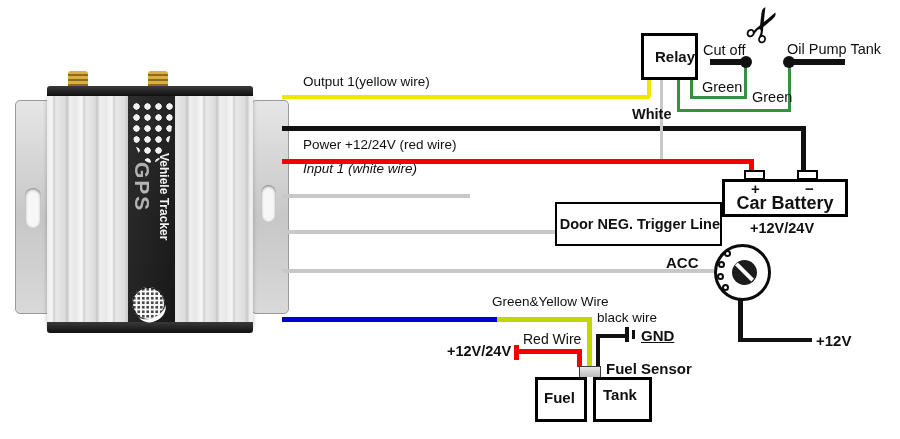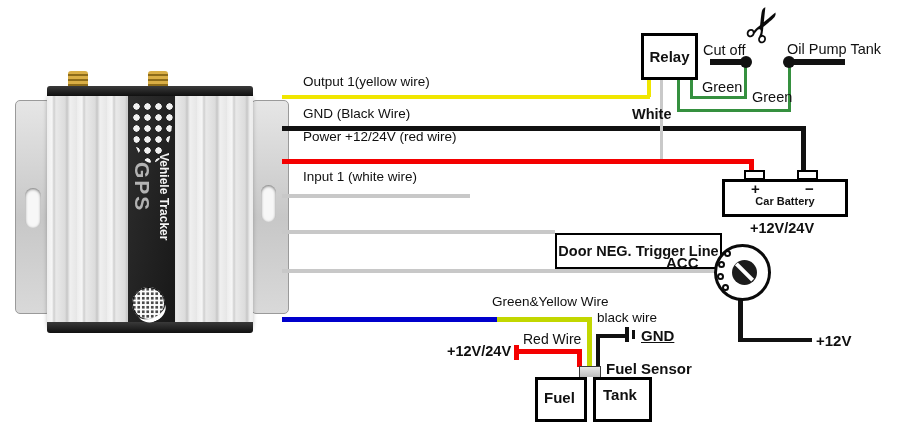--- a/index.html
+++ b/index.html
@@ -3,21 +3,21 @@
 <meta charset="utf-8">
 <style>
   html,body{margin:0;padding:0;background:#fff;}
   #stage{position:relative;width:900px;height:439px;background:#fff;overflow:hidden;
          font-family:"Liberation Sans",sans-serif;color:#111;}
   .abs{position:absolute;}
   .wire{position:absolute;}
   .lbl{position:absolute;white-space:nowrap;font-size:13.5px;color:#101010;}
   .lbl.b{font-weight:bold;}
   .box{position:absolute;border:3px solid #000;background:#fff;display:flex;
-       align-items:center;justify-content:center;font-weight:bold;box-sizing:border-box;}
+       align-items:center;justify-content:flex-end;font-weight:bold;box-sizing:border-box;}
   .dot{position:absolute;border-radius:50%;background:#111;}
   
   .flange{position:absolute;background:linear-gradient(180deg,#e6e6e6,#c7c7c7 55%,#d9d9d9);
           border:1px solid #9a9a9a;border-radius:5px;}
   .oval{position:absolute;background:#f7f7f7;border-radius:10px;
         box-shadow:inset 0 1px 3px rgba(0,0,0,.55);}
   .body-main{position:absolute;border-radius:4px;
       background:repeating-linear-gradient(90deg,#ededed 0px,#f6f6f6 5px,#cfcfcf 7px,#e9e9e9 9px,#dcdcdc 18px,#c6c6c6 20px,#f0f0f0 23px,#e6e6e6 30px);
       box-shadow:0 2px 4px rgba(0,0,0,.25);}
   .cap{position:absolute;background:linear-gradient(180deg,#3a3a3a,#101010);}
@@ -75,23 +75,22 @@
 
     <div class="ribbon" style="left:128px;top:96px;width:47px;height:226px;"></div>
     <div class="dots-globe" style="left:130px;top:99px;width:43px;height:64px;"></div>
     <div class="vtext" style="left:154px;top:162px;width:95px;height:22px;font-size:21px;font-weight:bold;letter-spacing:2px;color:#b3b3b3;">GPS</div>
     <div class="vtext" style="left:171px;top:153px;width:142px;height:15px;font-size:12px;font-weight:bold;color:#f4f4f4;">Vehiele Tracker</div>
     <div class="logo-globe" style="left:132px;top:287px;width:33px;height:33px;"></div>
     <div class="logo-swoosh" style="left:136px;top:296px;width:30px;height:22px;"></div>
   </div>
 
   <div class="lbl" style="left:303px;top:74px;">Output 1(yellow wire)</div>
-  <div class="lbl" style="left:303px;top:106px;">GND (Black Wire)</div>
-  <div class="lbl" style="left:303px;top:129px;text-align:right;">Power +12/24V (red wire)</div>
-  <div class="lbl" style="left:303px;top:169px;">Input 1 (white wire)</div>
+  <div class="lbl" style="left:303px;top:137px;text-align:right;">Power +12/24V (red wire)</div>
+  <div class="lbl" style="left:303px;top:161px;font-style:italic;">Input 1 (white wire)</div>
 
   <div class="wire" style="left: 282px; top: 95px; width: 368px; height: 4px; background: rgb(240, 230, 0);"></div>
   <div class="wire" style="left: 647px; top: 78px; width: 4px; height: 19px; background: rgb(240, 230, 0);"></div>
 
   <div class="wire" style="left: 282px; top: 126px; width: 524px; height: 5px; background: rgb(17, 17, 17);"></div>
   <div class="wire" style="left: 801px; top: 126px; width: 5px; height: 45px; background: rgb(17, 17, 17);"></div>
 
   <div class="wire" style="left: 660px; top: 78px; width: 3px; height: 84px; background: rgb(201, 201, 201);"></div>
 
   <div class="wire" style="left: 282px; top: 159px; width: 472px; height: 5px; background: rgb(244, 0, 0);"></div>
@@ -126,32 +125,32 @@
   <div class="gnd-bar" style="left:632px;top:330px;width:3px;height:9px;"></div>
   <div class="wire" style="left: 514px; top: 345px; width: 5px; height: 15px; background: rgb(244, 0, 0);"></div>
   <div class="wire" style="left: 519px; top: 349px; width: 61px; height: 5px; background: rgb(244, 0, 0);"></div>
   <div class="wire" style="left: 577px; top: 349px; width: 5px; height: 18px; background: rgb(244, 0, 0);"></div>
 
   <div class="box" style="left:641px;top:33px;width:57px;height:47px;font-size:15px;">
     <span>Relay</span>
   </div>
 
 
-  <div class="box" style="left:555px;top:233px;width:167px;height:36px;font-size:14.5px;border-width:2.5px;">
+  <div class="box" style="left:555px;top:202px;width:167px;height:44px;font-size:14.5px;border-width:2.5px;">
     <span>Door NEG. Trigger Line</span>
   </div>
 
   <div class="term" style="left:744px;top:170px;"></div>
   <div class="term" style="left:797px;top:170px;"></div>
   <div class="box" style="left:722px;top:179px;width:126px;height:38px;flex-direction:column;justify-content:flex-start;">
     <div style="position:relative;width:100%;height:13px;">
       <span style="position:absolute;left:26px;top:-2px;font-size:15px;">+</span>
       <span style="position:absolute;left:80px;top:-2px;font-size:15px;">−</span>
     </div>
-    <div style="font-size:11px;">Car Battery</div>
+    <div style="font-size:18px;">Car Battery</div>
   </div>
   <div class="lbl b" style="left:750px;top:220px;font-size:14.5px;">+12V/24V</div>
 
   <div class="ign-outer" style="left:714px;top:244px;">
     <div class="ign-inner" style="left:15px;top:13px;">
       <div class="ign-slot"></div>
     </div>
     <div class="ign-hole" style="left:7px;top:3px;"></div>
     <div class="ign-hole" style="left:1px;top:14px;"></div>
     <div class="ign-hole" style="left:0px;top:26px;"></div>

